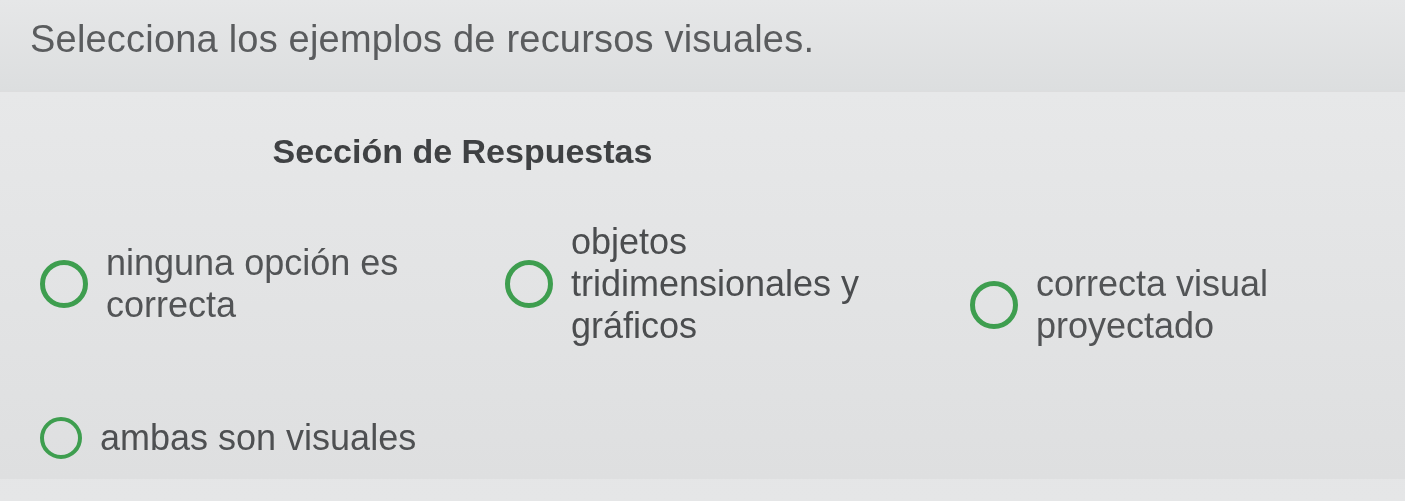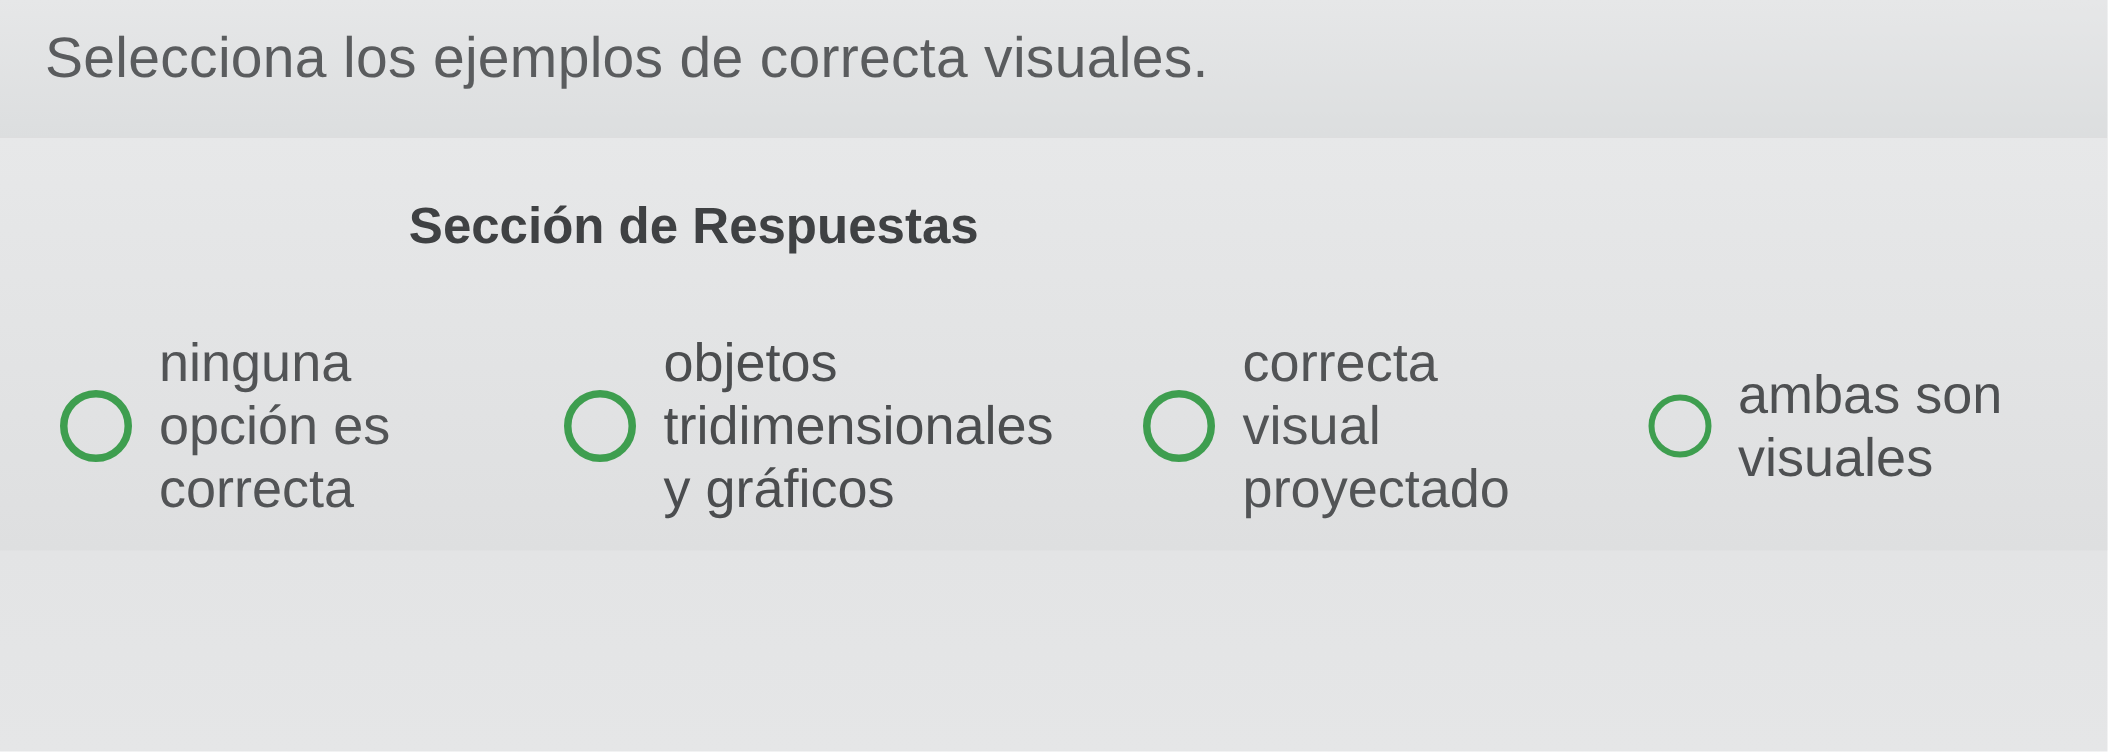--- a/index.html
+++ b/index.html
@@ -32,21 +32,21 @@
   .section-title {
     text-align: center;
     font-size: 34px;
     font-weight: 700;
     color: #3f4143;
     margin-bottom: 50px;
     margin-left: -480px;
   }
   .options-grid {
     display: grid;
-    grid-template-columns: 1fr 1fr 1fr 1fr;
+    grid-template-columns: 1fr 1fr 1fr;
     column-gap: 60px;
     row-gap: 70px;
     padding-left: 10px;
   }
   .option {
     display: flex;
     align-items: center;
     gap: 18px;
     cursor: pointer;
   }
@@ -75,21 +75,21 @@
     align-self: end;
   }
   .row2-right .option-label {
     color: #4e5052;
   }
 </style>
 </head>
 <body>
 
 <div class="question-area">
-  <div class="question-text">Selecciona los ejemplos de correcta visuales.</div>
+  <div class="question-text">Selecciona los ejemplos de recursos visuales.</div>
 </div>
 
 <div class="answers-area">
   <div class="section-title">Sección de Respuestas</div>
 
   <div class="options-grid">
 
     <div class="option">
       <span class="radio-circle"></span>
       <span class="option-label">ninguna opción es correcta</span>

